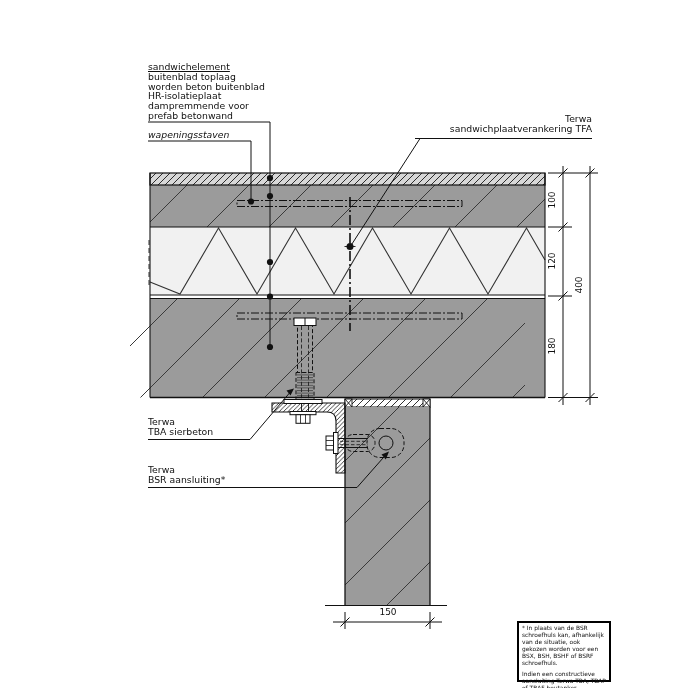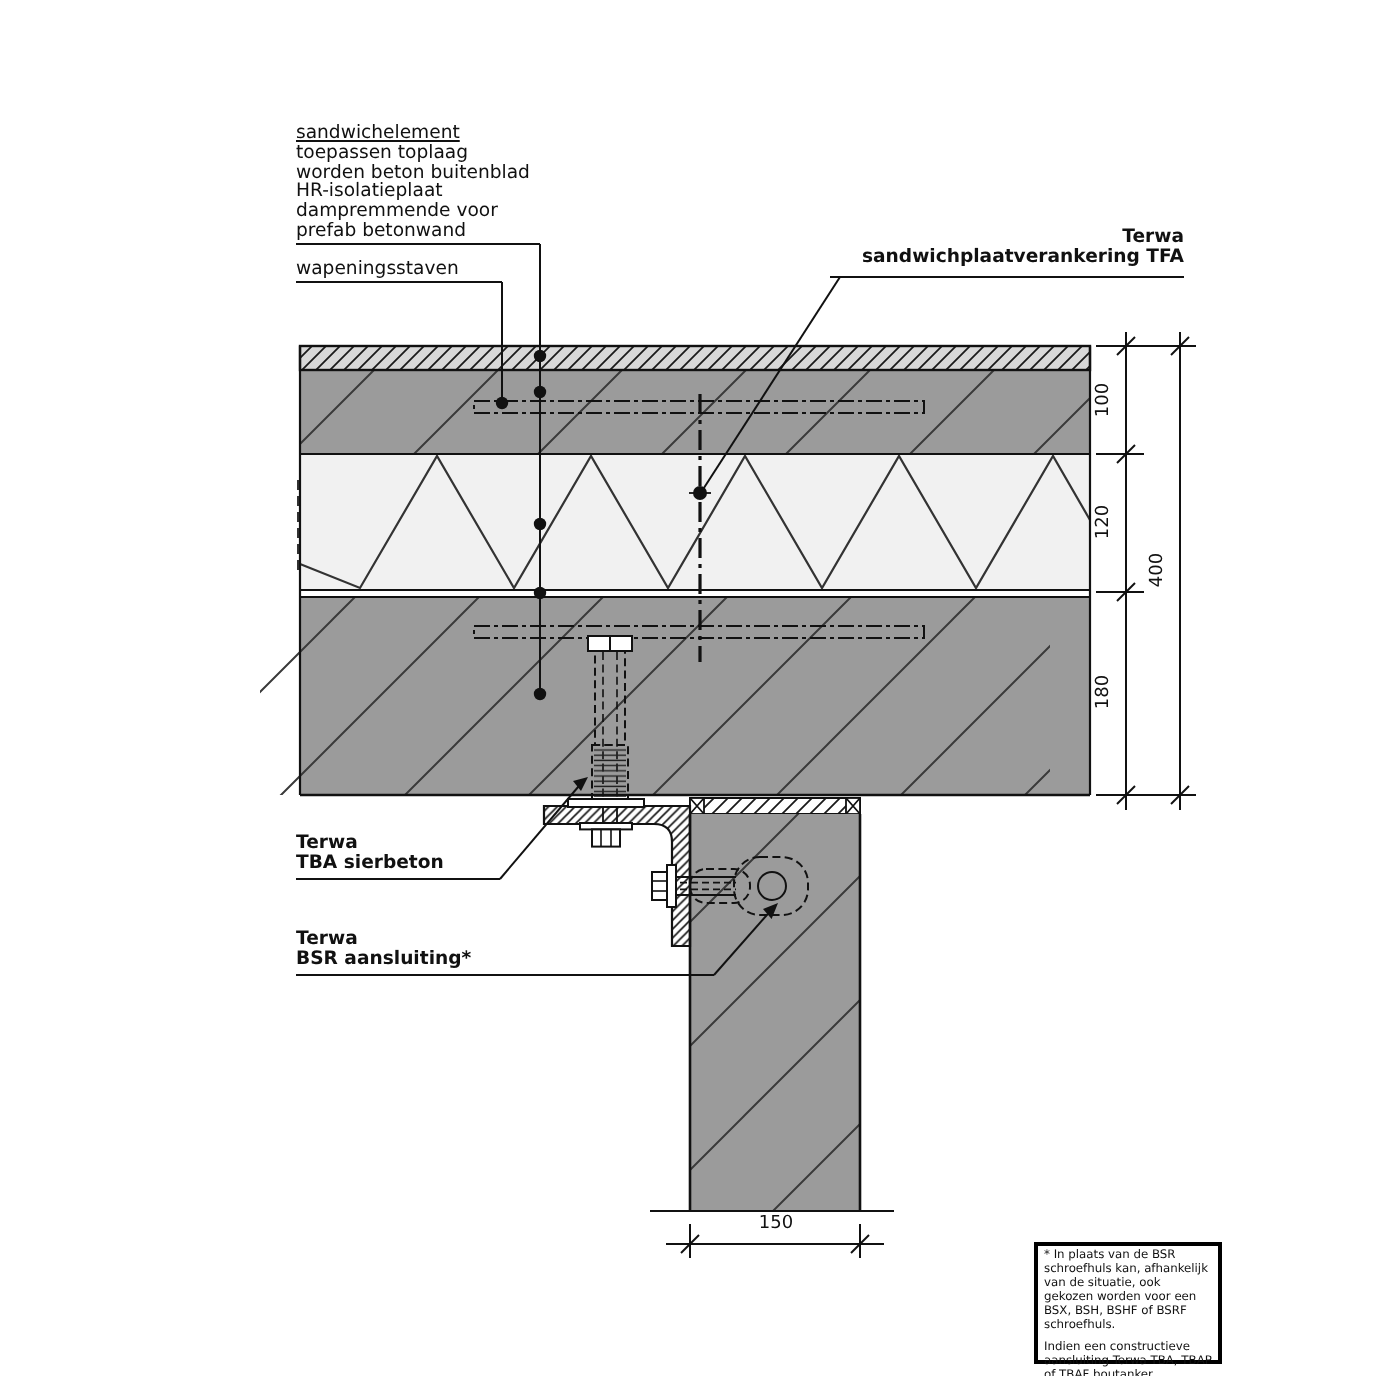--- a/index.html
+++ b/index.html
@@ -1,20 +1,20 @@
 <!DOCTYPE html>
 <html><head>
 <meta charset="utf-8">
 <style>
   html,body{margin:0;padding:0;background:#fff;}
   #canvas{position:relative;width:700px;height:688px;background:#ffffff;overflow:hidden;
           font-family:"DejaVu Sans","Liberation Sans",sans-serif;color:#111;}
   #canvas svg{position:absolute;left:0;top:0;}
   .lbl{position:absolute;font-size:9.3px;line-height:9.8px;white-space:nowrap;color:#111;}
-  .lbl.bold{font-weight:bold;}
+  .lbl.bold{font-weight:normal;}
   .lbl .title{text-decoration:underline;}
   .tfa{text-align:right;}
   .dim{position:absolute;font-size:9px;white-space:nowrap;transform:translate(-50%,-50%) rotate(-90deg);}
   .dimh{position:absolute;font-size:9px;white-space:nowrap;transform:translate(-50%,-50%);text-align:center;}
   .notebox{position:absolute;left:517px;top:621px;width:84px;height:53px;border:2px solid #000;
            background:#fff;padding:2px 3px;font-size:5.9px;line-height:1.18;color:#111;}
   .notebox p{margin:0;}
   .notebox p + p{margin-top:4px;}
 </style>
 </head>
@@ -175,28 +175,28 @@
     <line x1="345" y1="612" x2="345" y2="629"></line>
     <line x1="430" y1="612" x2="430" y2="629"></line>
     <line x1="333" y1="622" x2="442" y2="622"></line>
     <line x1="340.5" y1="626.5" x2="349.5" y2="617.5"></line>
     <line x1="425.5" y1="626.5" x2="434.5" y2="617.5"></line>
   </g>
 </svg>
 
 <div class="lbl" style="left:148px;top:62px;">
   <div class="title">sandwichelement</div>
-  <div>toepassen toplaag</div>
+  <div>buitenblad toplaag</div>
   <div>worden beton buitenblad</div>
   <div>HR-isolatieplaat</div>
   <div>dampremmende voor</div>
   <div>prefab betonwand</div>
 </div>
 
-<div class="lbl" style="left:148px;top:130px;">wapeningsstaven</div>
+<div class="lbl" style="left:148px;top:130px;font-style:italic;">wapeningsstaven</div>
 
 <div class="lbl bold tfa" style="right:108px;top:114px;">
   <div>Terwa</div>
   <div>sandwichplaatverankering TFA</div>
 </div>
 
 <div class="lbl bold" style="left:148px;top:417px;">
   <div>Terwa</div>
   <div>TBA sierbeton</div>
 </div>

